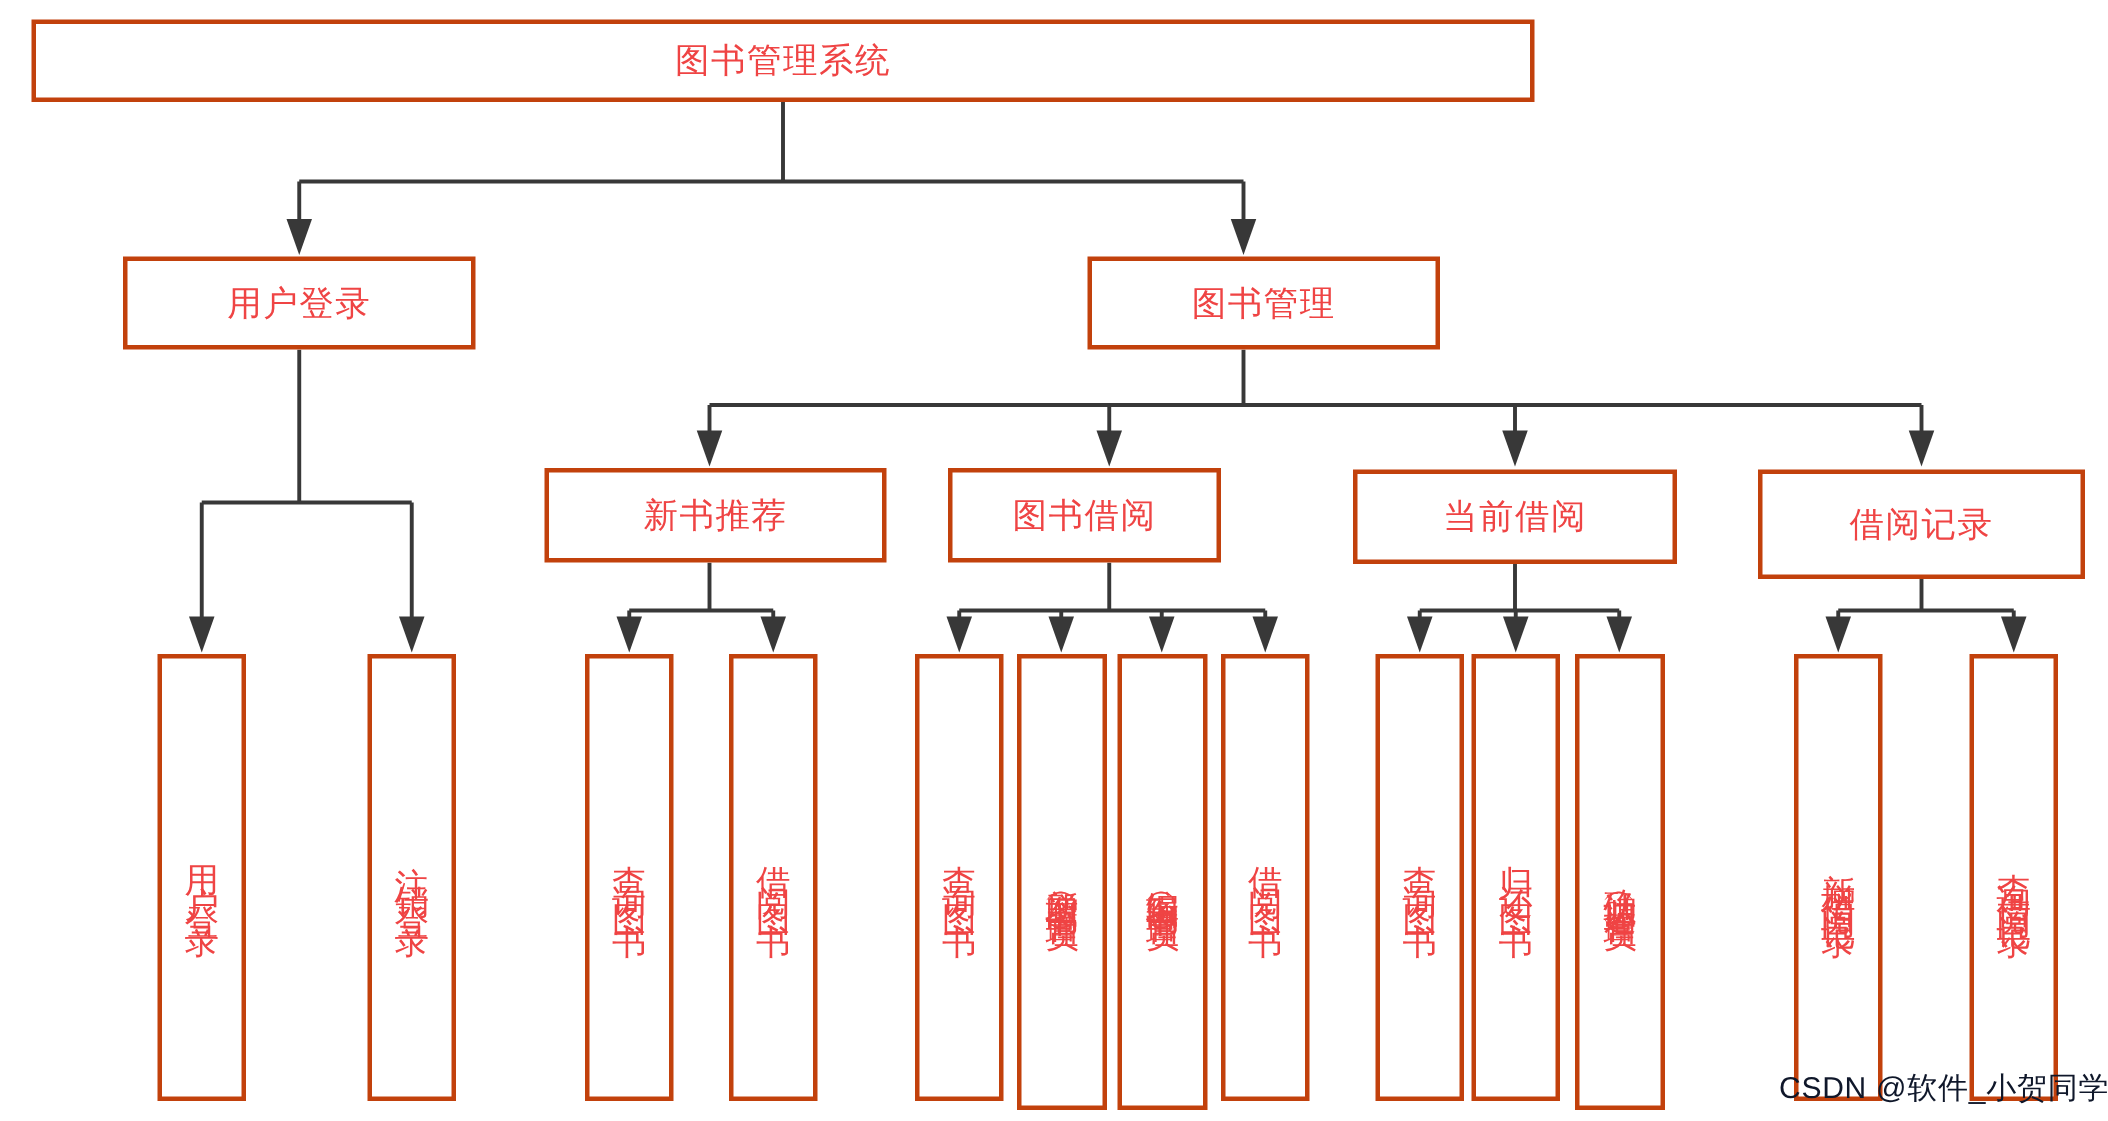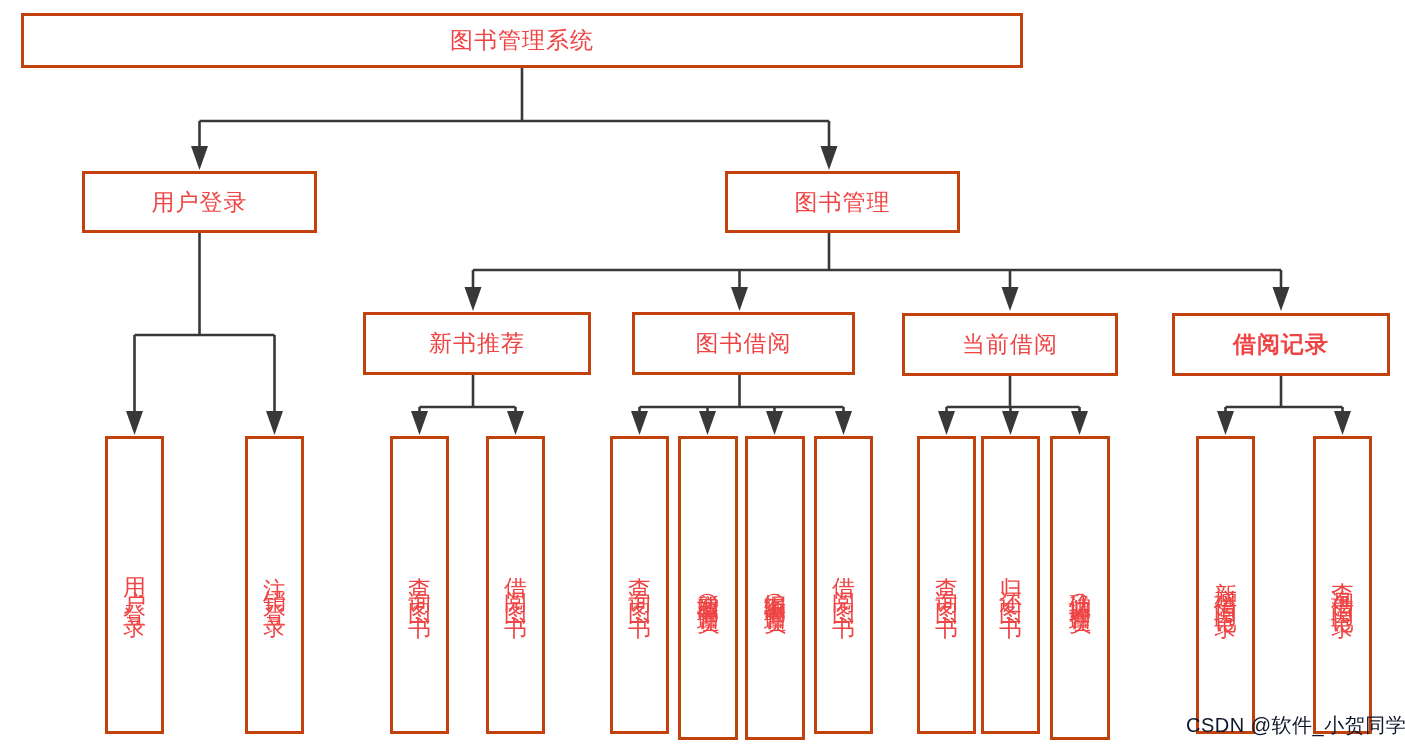--- a/index.html
+++ b/index.html
@@ -93,27 +93,27 @@
   <div class="node" style="left:82px; top:171px; width:235px; height:62px;">
     <span>用户登录</span>
   </div>
   <div class="node" style="left:712px; top:171px; width:235px; height:62px;margin-left:13px;">
     <span>图书管理</span>
   </div>
 
   <div class="node" style="left:363px; top:312px; width:228px; height:63px;">
     <span>新书推荐</span>
   </div>
-  <div class="node" style="left:632px; top:312px; width:223px; height:63px;">
+  <div class="node" style="left:632px; top:312px; width:182px; height:63px;">
     <span>图书借阅</span>
   </div>
   <div class="node" style="left:902px; top:313px; width:216px; height:63px;">
     <span>当前借阅</span>
   </div>
-  <div class="node" style="left:1172px; top:313px; width:218px; height:63px;font-weight:bold;">
+  <div class="node" style="left:1172px; top:313px; width:218px; height:73px;">
     <span>借阅记录</span>
   </div>
 
   <div class="node leaf" style="left:105px; top:436px; width:59px; height:298px;">
     <span>用户登录</span>
   </div>
   <div class="node leaf" style="left:245px; top:436px; width:59px; height:298px;">
     <span>注销登录</span>
   </div>
 

